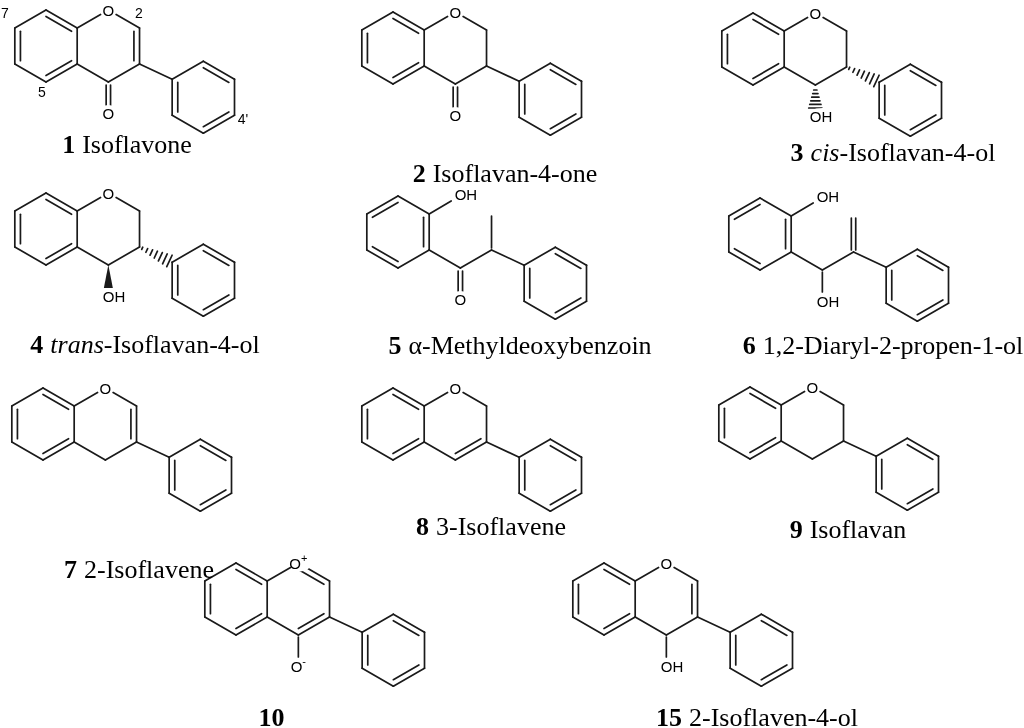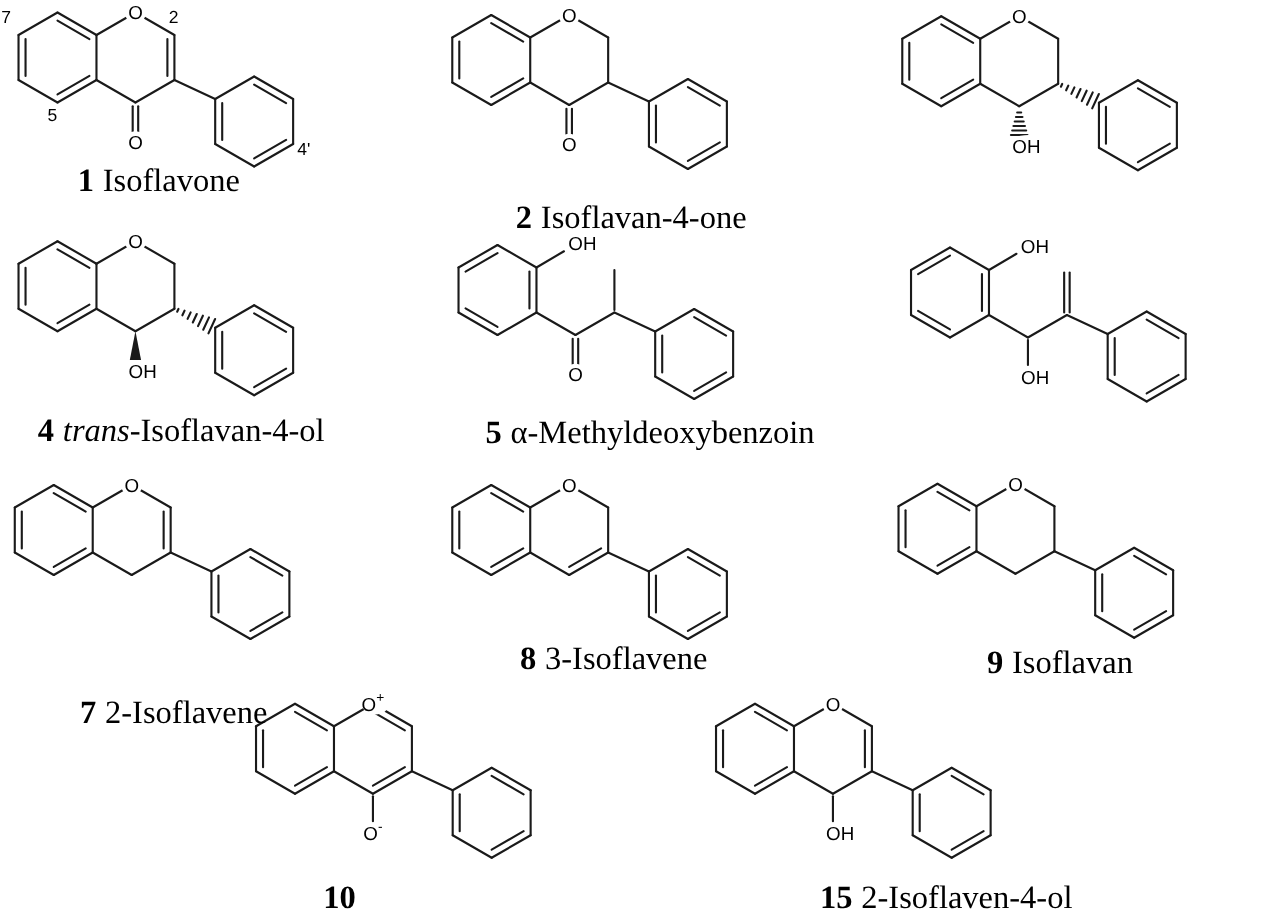--- a/index.html
+++ b/index.html
@@ -383,25 +383,31 @@
         <text class="atom" x="666.352" y="568.5" text-anchor="middle">O</text>
       </g>
   </svg>
 
   <div class="caption" style="left:127px;top:130px;">
     <span class="cap-num">1</span><span class="cap-italic"></span><span>Isoflavone</span>
   </div>
   <div class="caption" style="left:505px;top:143px;margin-top:16px;">
     <span class="cap-num">2</span><span class="cap-italic"></span><span>Isoflavan-4-one</span>
   </div>
+  <div class="caption" style="left:893px;top:138px;">
+    <span class="cap-num">3</span><span class="cap-italic">cis</span><span>-Isoflavan-4-ol</span>
+  </div>
   <div class="caption" style="left:145px;top:330px;">
     <span class="cap-num">4</span><span class="cap-italic">trans</span><span>-Isoflavan-4-ol</span>
   </div>
   <div class="caption" style="left:520px;top:331px;">
     <span class="cap-num">5</span><span class="cap-italic"></span><span>α-Methyldeoxybenzoin</span>
+  </div>
+  <div class="caption" style="left:883px;top:331px;">
+    <span class="cap-num">6</span><span class="cap-italic"></span><span>1,2-Diaryl-2-propen-1-ol</span>
   </div>
   <div class="caption" style="left:139px;top:512px;margin-top:43px;">
     <span class="cap-num">7</span><span class="cap-italic"></span><span>2-Isoflavene</span>
   </div>
   <div class="caption" style="left:491px;top:512px;">
     <span class="cap-num">8</span><span class="cap-italic"></span><span>3-Isoflavene</span>
   </div>
   <div class="caption" style="left:848px;top:515px;">
     <span class="cap-num">9</span><span class="cap-italic"></span><span>Isoflavan</span>
   </div>

